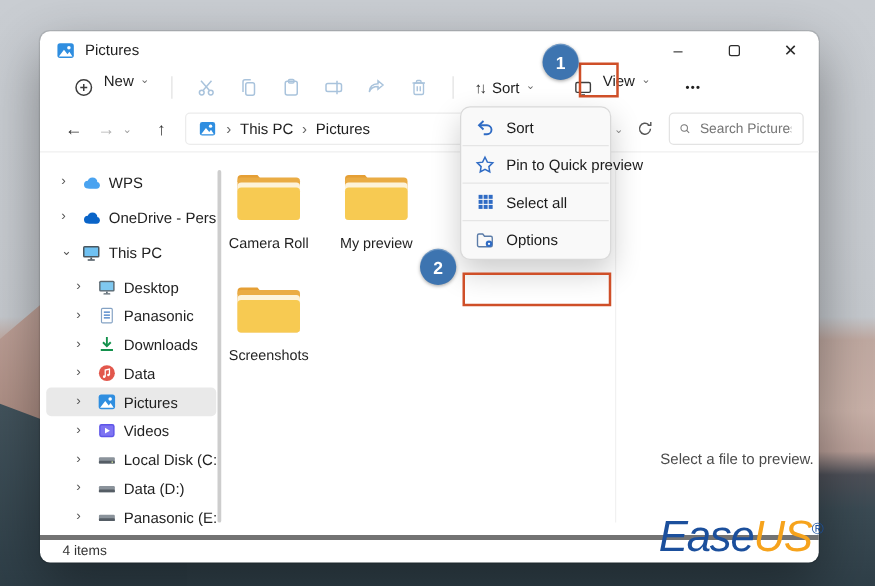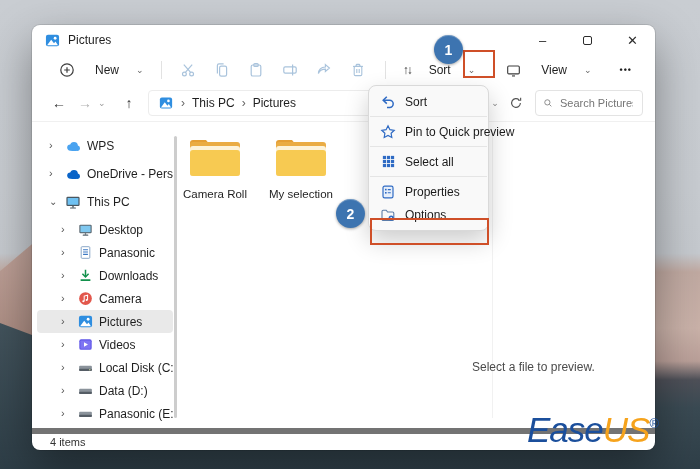--- a/index.html
+++ b/index.html
@@ -25,21 +25,21 @@
     box-shadow:0 18px 45px rgba(0,0,0,.38), 0 0 0 1px rgba(0,0,0,.10);
     display:flex; flex-direction:column; }
   .titlebar { height:30px; flex:none; display:flex; align-items:center; padding-left:12px; }
   .title-text { font-size:12px; color:#1f1f1f; margin-left:8px; }
   .win-controls { margin-left:auto; display:flex; height:30px; }
   .win-btn { width:45px; height:30px; display:flex; align-items:center; justify-content:center;
     font-size:13px; color:#2c2c2c; }
   .max-shape { width:9px; height:9px; border:1px solid #2c2c2c; border-radius:2px; }
 
   .toolbar { height:30px; flex:none; display:flex; align-items:center; padding:0 16px; }
-  .tb-btn { display:flex; align-items:center; gap:16px; font-size:12px; color:#1f1f1f;
+  .tb-btn { display:flex; gap:4px; font-size:12px; color:#1f1f1f;
     padding:3px 7px; border-radius:4px; }
   .tb-chev { font-size:9px; color:#666; margin-left:1px; }
   .tb-sep { width:1px; height:18px; background:#e2e2e2; margin:0 10px; }
   .tb-ico { width:24px; height:24px; display:flex; align-items:center; justify-content:center; margin:0 5px; }
   .sort-glyph { font-size:12px; letter-spacing:-2px; color:#333; margin-right:2px; }
   .more-dots { font-size:9px; letter-spacing:1px; color:#1f1f1f; font-weight:bold; }
 
   .addressbar { height:36px; flex:none; display:flex; align-items:center; padding:0 12px 0 14px; }
   .nav-btn { width:26px; height:26px; display:flex; align-items:center; justify-content:center;
     font-size:14px; color:#333; }
@@ -69,24 +69,24 @@
   .side-label { overflow:hidden; text-overflow:clip; }
   .side-scroll { position:absolute; right:3px; top:14px; width:3px; height:282px;
     background:#cdcdcd; border-radius:2px; }
 
   
   .tile { position:absolute; width:90px; text-align:center; }
   .tile .fname { font-size:11.5px; color:#1f1f1f; margin-top:5px; }
   .tile-1 { left:138px; top:110px; } .tile-2 { left:224px; top:110px; } .tile-3 { left:138px; top:200px; }
 
   .preview-divider { position:absolute; left:460px; top:10px; bottom:10px; width:1px; background:#f1f1f1; }
-  .preview-msg { position:absolute; left:440px; right:4px; top:238px; text-align:left;
+  .preview-msg { position:absolute; left:440px; right:4px; top:238px; text-align:right;
     font-size:12px; color:#4b4b4b; }
 
-  .statusbar { height:22px; flex:none; border-top:6px solid #737373; display:flex; align-items:center;
+  .statusbar { height:22px; flex:none; border-top:4px solid #737373; display:flex; align-items:center;
     padding-left:18px; font-size:11px; color:#333; }
 
   
   .menu { position:absolute; left:336px; top:60px; width:121px; background:#f9f9f9;
     border:1px solid #d9d9d9; border-radius:8px; box-shadow:0 10px 24px rgba(0,0,0,.20);
     padding:4px 0; z-index:20; }
   .menu-item { height:23px; display:flex; align-items:center; gap:9px; padding:0 11px;
     font-size:12px; color:#1a1a1a; white-space:nowrap; }
   .menu-ico { width:16px; height:16px; flex:none; display:flex; align-items:center; justify-content:center; }
   .menu-sep { height:1px; background:#e5e5e5; margin:3px 1px; }
@@ -317,21 +317,21 @@
       <div class="side-item child">
         <span class="chev">›</span>
         <span class="side-ico">
             <svg viewBox="0 0 16 16" width="15" height="15">
               <circle cx="8" cy="8" r="6.8" fill="#e2574c"></circle>
               <path d="M6.6 11 V5.4 l3.6-.9 v5" stroke="#fff" stroke-width="1.1" fill="none"></path>
               <circle cx="5.7" cy="11" r="1.1" fill="#fff"></circle>
               <circle cx="9.3" cy="9.6" r="1.1" fill="#fff"></circle>
             </svg>
           </span>
-        <span class="side-label">Camera</span>
+        <span class="side-label">Data</span>
       </div>
       <div class="side-item child selected">
         <span class="chev">›</span>
         <span class="side-ico">
             <svg viewBox="0 0 16 16" width="15" height="15">
               <rect x="1" y="1.8" width="14" height="12.4" rx="2.2" fill="#2f8ee0"></rect>
               <circle cx="10.8" cy="5.6" r="1.5" fill="#fff"></circle>
               <path d="M2.2 13 L6.6 7.2 L9.6 11 L11.2 9 L13.8 13 z" fill="#fff"></path>
             </svg>
           </span>
@@ -395,21 +395,30 @@
       </svg>
     <div class="fname">Camera Roll</div>
   </div>
   <div class="tile tile-2">
     <svg viewBox="0 0 58 44" width="58" height="44">
         <path d="M4 8 a3 3 0 0 1 3-3 h13 l4.5 5.5 h-20.5z" fill="#e59f35"></path>
         <rect x="4" y="7" width="50" height="34" rx="3" fill="#eaac44"></rect>
         <rect x="4" y="11" width="50" height="30" rx="3" fill="#fdf3da"></rect>
         <rect x="4" y="15" width="50" height="26" rx="3" fill="#f7ca52"></rect>
       </svg>
-    <div class="fname">My selection</div>
+    <div class="fname">My preview</div>
+  </div>
+  <div class="tile tile-3">
+    <svg viewBox="0 0 58 44" width="58" height="44">
+        <path d="M4 8 a3 3 0 0 1 3-3 h13 l4.5 5.5 h-20.5z" fill="#e59f35"></path>
+        <rect x="4" y="7" width="50" height="34" rx="3" fill="#eaac44"></rect>
+        <rect x="4" y="11" width="50" height="30" rx="3" fill="#fdf3da"></rect>
+        <rect x="4" y="15" width="50" height="26" rx="3" fill="#f7ca52"></rect>
+      </svg>
+    <div class="fname">Screenshots</div>
   </div>
 
   <div class="menu">
     <div class="menu-item">
       <span class="menu-ico">
           <svg viewBox="0 0 16 16" width="16" height="16" fill="none" stroke="#2f6bc4" stroke-width="1.5">
             <path d="M6.8 2.8 L3.2 6.2 L6.8 9.6"></path>
             <path d="M3.6 6.2 H9.6 a3.6 3.6 0 0 1 0 7.2 H7"></path>
           </svg>
         </span>
@@ -437,31 +446,20 @@
             <rect x="2" y="10.6" width="3.4" height="3.4"></rect>
             <rect x="6.3" y="10.6" width="3.4" height="3.4"></rect>
             <rect x="10.6" y="10.6" width="3.4" height="3.4"></rect>
           </svg>
         </span>
       <span>Select all</span>
     </div>
     <div class="menu-sep"></div>
     <div class="menu-item">
       <span class="menu-ico">
-          <svg viewBox="0 0 16 16" width="16" height="16">
-            <rect x="3" y="2.2" width="10" height="11.6" rx="1.6" fill="#e7effa" stroke="#2f6bc4" stroke-width="1.2"></rect>
-            <rect x="5" y="4.8" width="1.6" height="1.6" fill="#2f6bc4"></rect>
-            <rect x="5" y="8" width="1.6" height="1.6" fill="#2f6bc4"></rect>
-            <path d="M7.8 5.6 h3 M7.8 8.8 h3" stroke="#2f6bc4" stroke-width="1.1"></path>
-          </svg>
-        </span>
-      <span>Properties</span>
-    </div>
-    <div class="menu-item">
-      <span class="menu-ico">
           <svg viewBox="0 0 16 16" width="16" height="16" fill="none">
             <path d="M2 4.4 a1.2 1.2 0 0 1 1.2-1.2 h3 l1.4 1.8 h5 a1.2 1.2 0 0 1 1.2 1.2 v6 a1.2 1.2 0 0 1 -1.2 1.2 h-9.4 a1.2 1.2 0 0 1 -1.2-1.2 z" stroke="#5b7ca8" stroke-width="1.1"></path>
             <circle cx="11.2" cy="11" r="2.6" fill="#2f6bc4"></circle>
             <circle cx="11.2" cy="11" r=".9" fill="#fff"></circle>
           </svg>
         </span>
       <span>Options</span>
     </div>
   </div>
 

